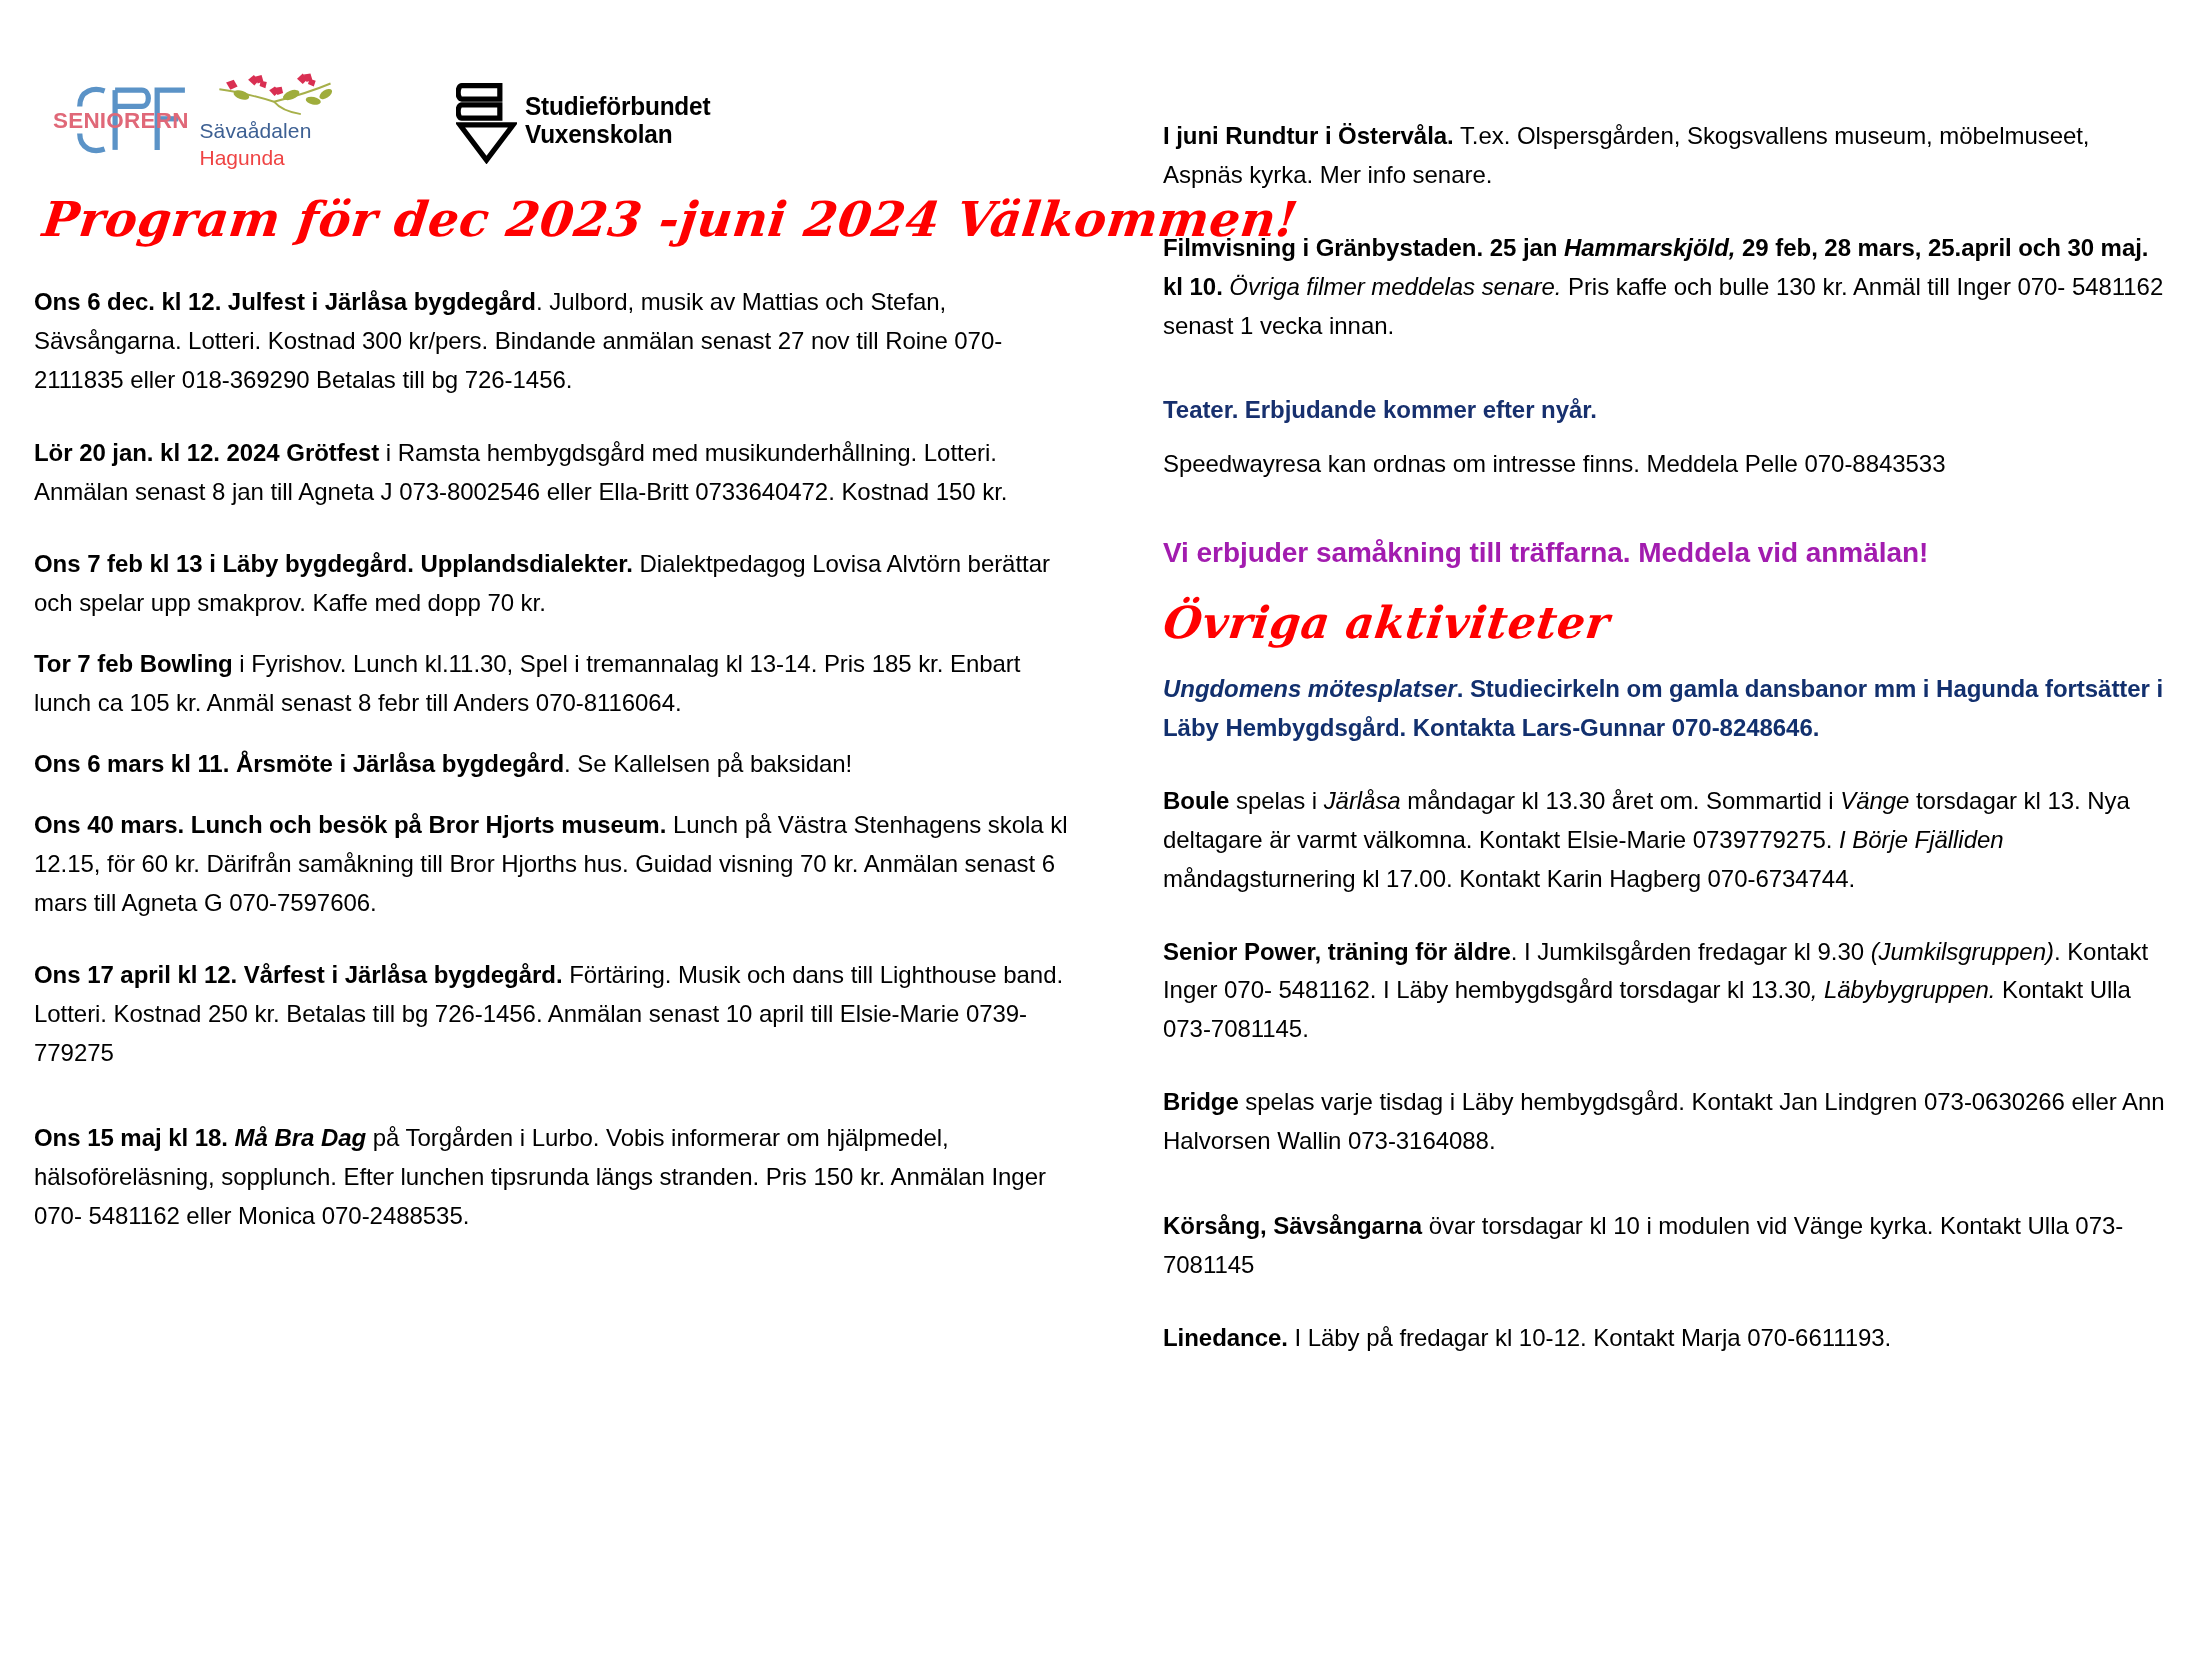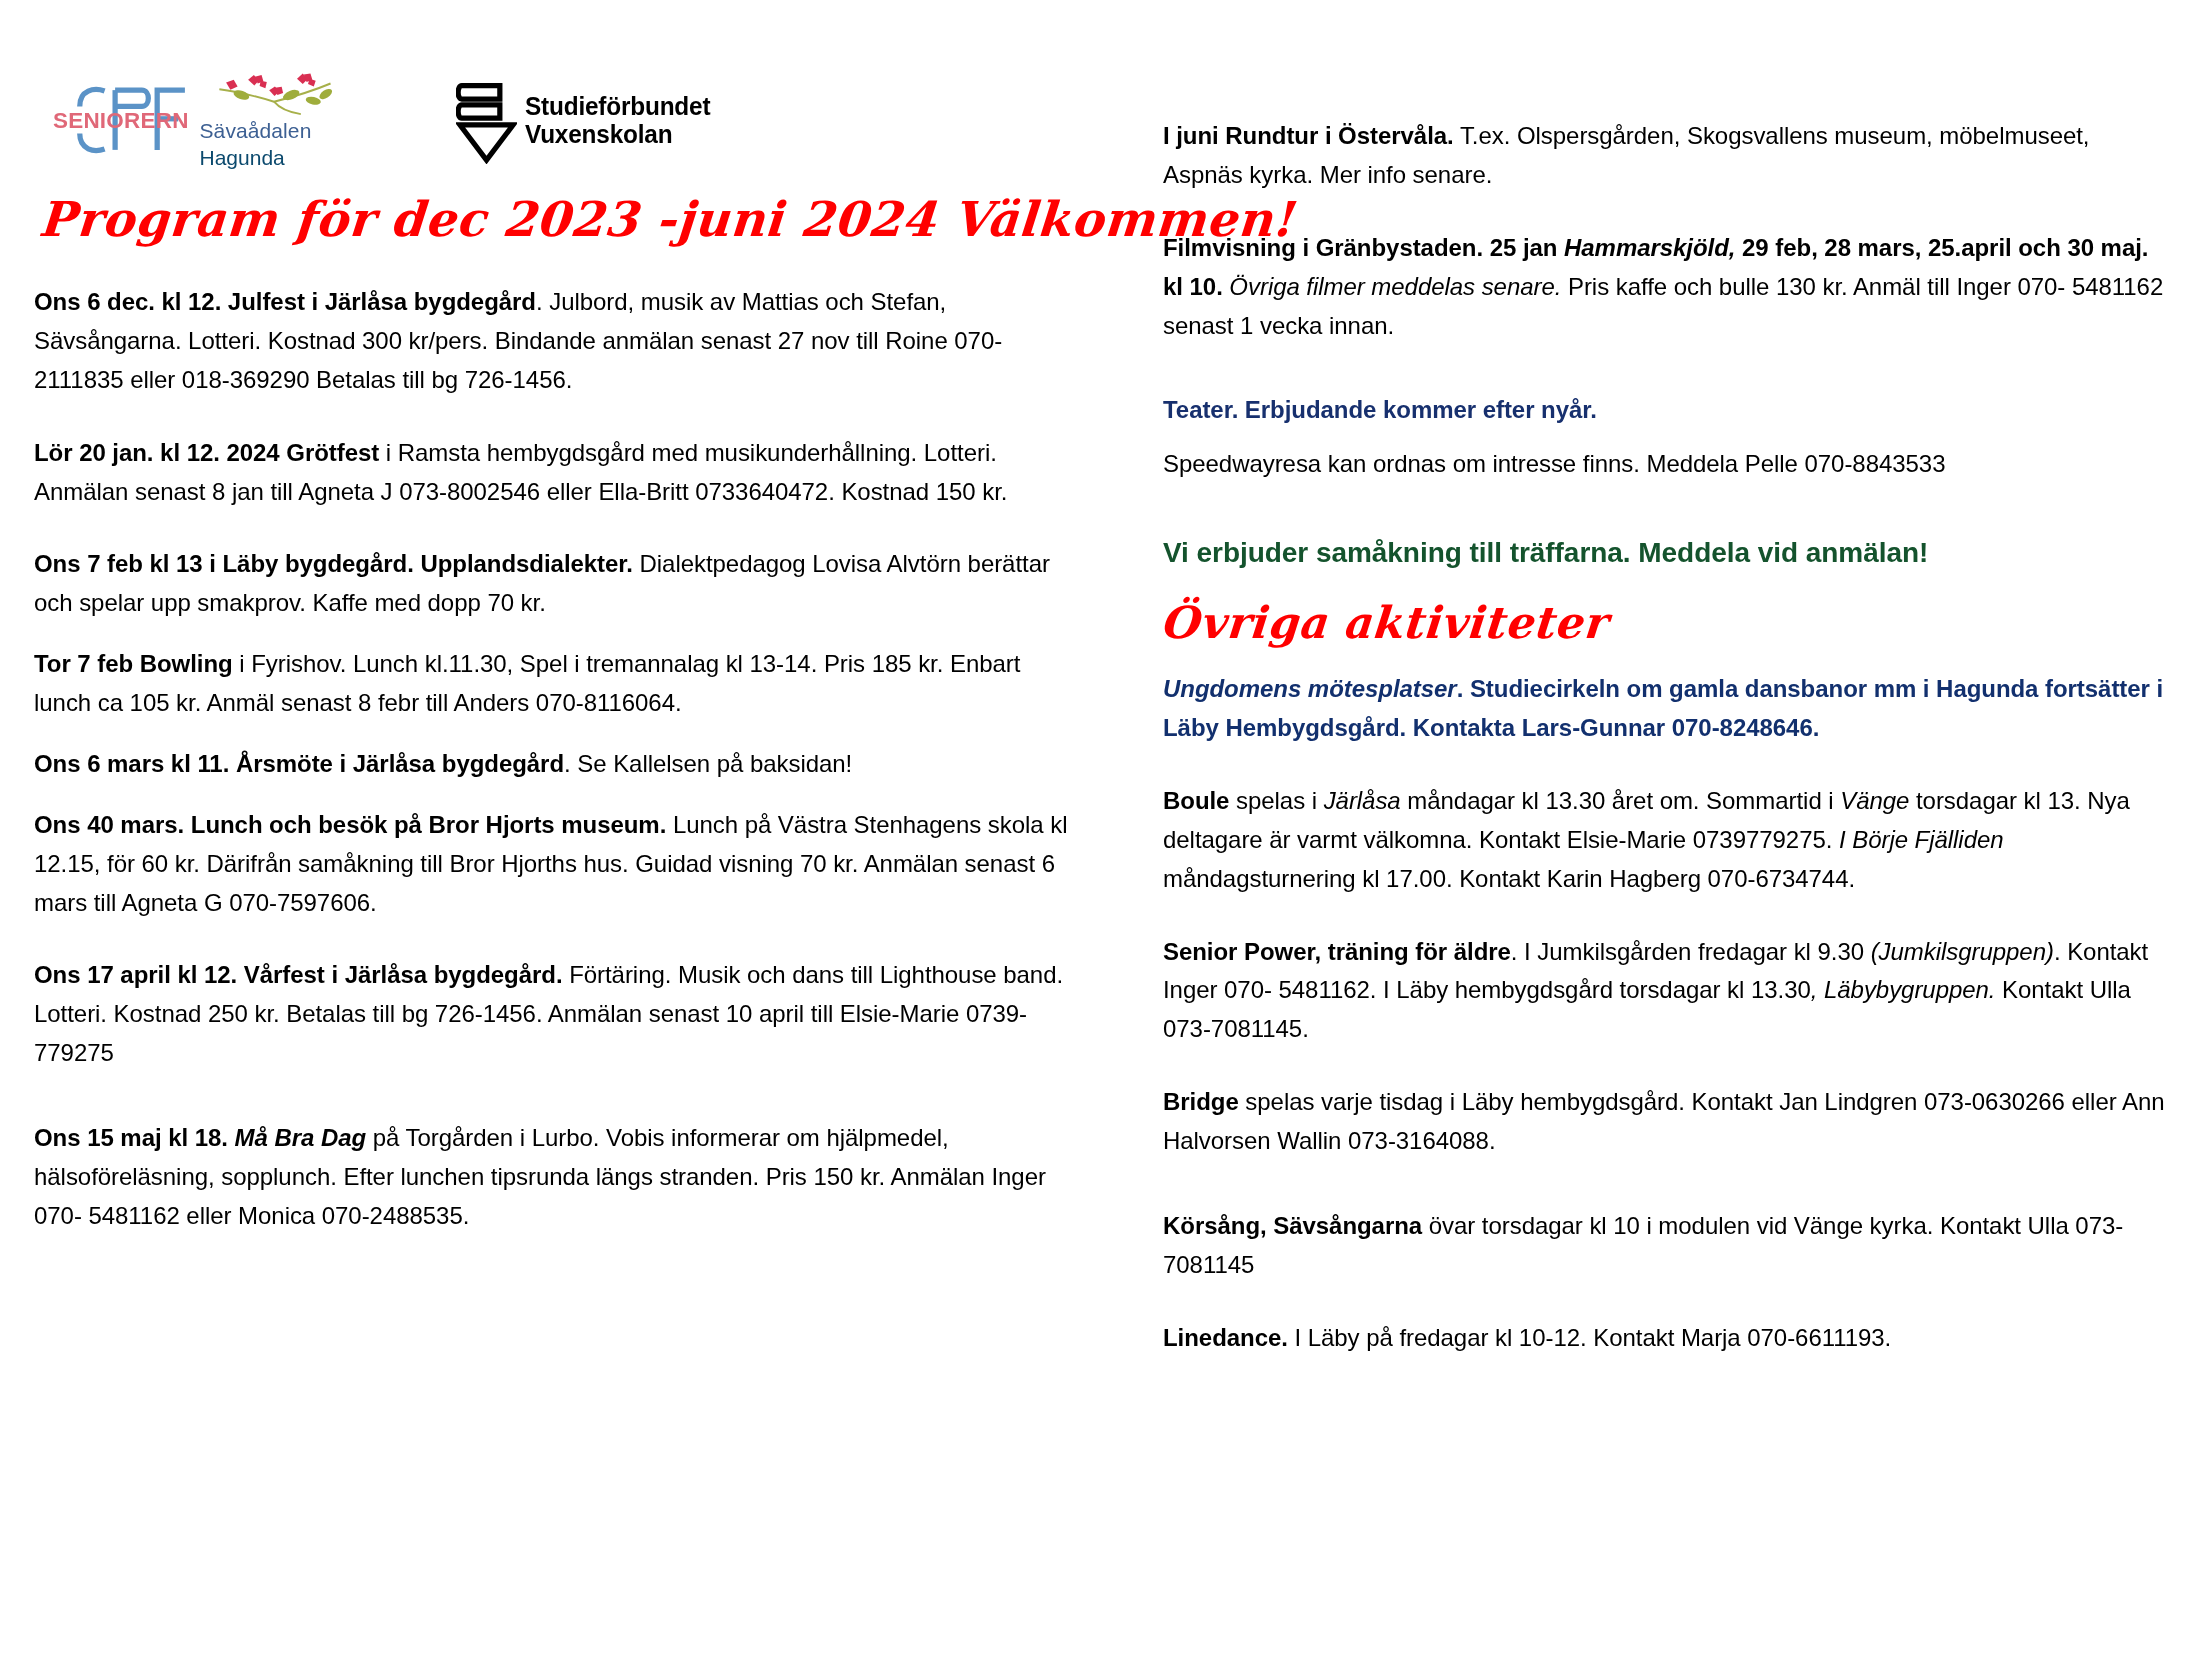--- a/index.html
+++ b/index.html
@@ -57,21 +57,21 @@
   }
   .flower-art { width: 144px; height: 46px; display:block; margin-left: 2.9px;}
   .sava-name {
     color: #3d6093;
     font-size: 21px;
     line-height: 1.28;
     letter-spacing: 0.1px;
     font-family: "Liberation Sans", sans-serif;
   }
   .sava-sub {
-    color: #0c4a6e;
+    color: #ef4444;
     font-size: 21px;
     line-height: 1.28;
     font-family: "Liberation Sans", sans-serif;
   }
 
   .sv-logo {
     display: flex;
     align-items: center;
     gap: 7.7px;
   }
@@ -129,21 +129,21 @@
   .entry:last-child { margin-bottom: 0; }
 
   .entry b, .entry strong { font-weight: bold; }
   .entry i, .entry em { font-style: italic; }
 
   .gap-sm { margin-bottom: 14.4px; }
   .gap-lg { margin-bottom: 34px; }
   .gap-xl { margin-bottom: 46px; }
 
   .blue-dark { color: #17306e; font-weight: bold; }
-  .blue-mid  { color: #14532d; font-weight: bold; }
+  .blue-mid  { color: #a21caf; font-weight: bold; }
   .navy      { color: #12306e; font-weight: bold; }
 </style>
 </head>
 <body>
 
 <div class="page">
 
   <div class="header">
 
     <div class="spf-logo">

